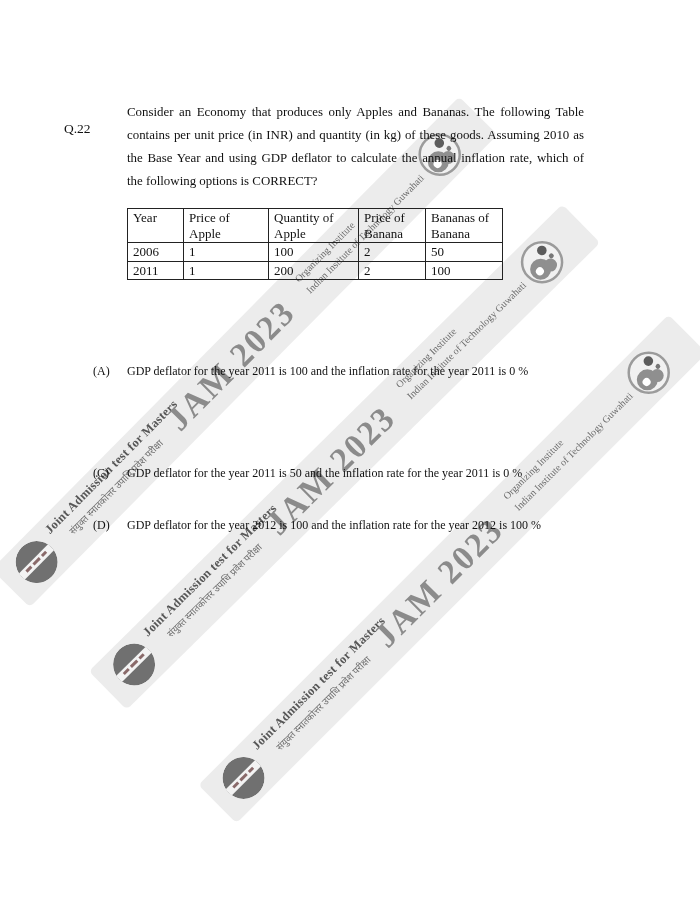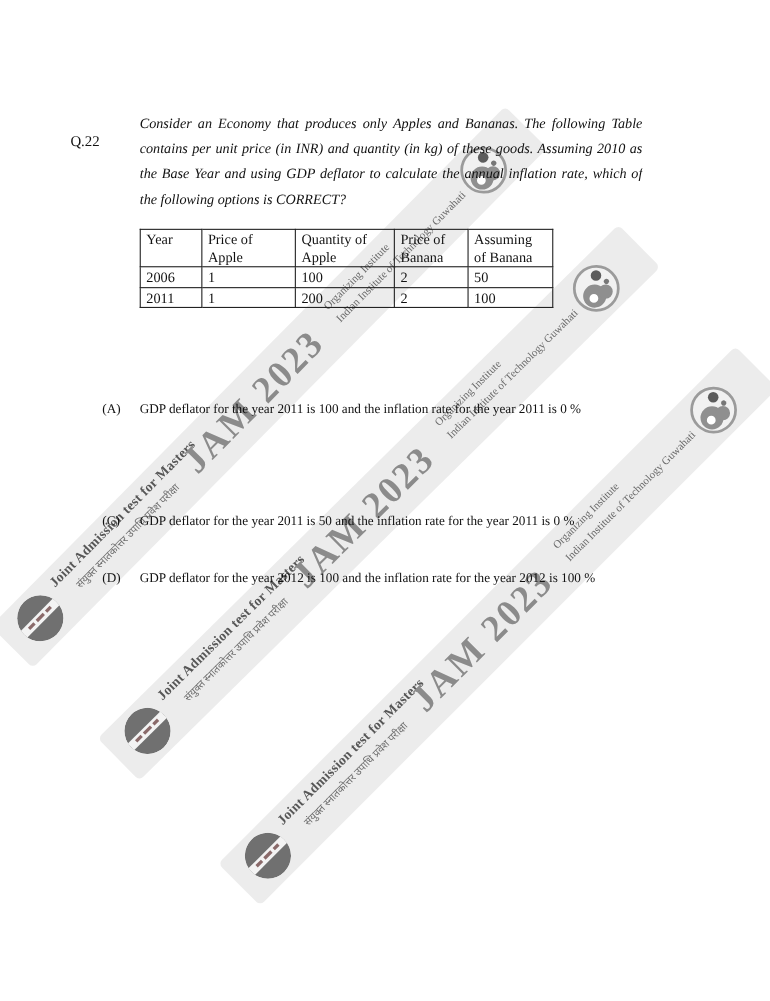--- a/index.html
+++ b/index.html
@@ -34,21 +34,21 @@
   }
   .wm-org1{position:absolute;left:420px;top:8px;white-space:nowrap;font-size:10px;color:#6b6b6b;}
   .wm-org2{position:absolute;left:420px;top:24px;white-space:nowrap;font-size:10px;color:#6b6b6b;}
   .wm-logo{position:absolute;top:5px;width:44px;height:44px;}
   .wm-logo.start{left:15px;}
   .wm-logo.end{left:588px;}
 
   
   .content{position:absolute;inset:0;z-index:1;}
   .qnum{position:absolute;left:64px;top:121px;font-size:13.5px;text-align:right;}
-  .qtext{position:absolute;left:127px;top:101px;width:457px;font-size:12.9px;font-style:italic;}
+  .qtext{position:absolute;left:127px;top:101px;width:457px;font-size:12.9px;}
   .qline{height:23px;line-height:23px;text-align:justify;text-align-last:justify;overflow:hidden;white-space:normal;}
   .qline.last{text-align-last:left;}
 
   table.qtable{
     position:absolute;left:127px;top:208px;border-collapse:collapse;
     font-size:13px;
   }
   .qtable th,.qtable td{
     border:1.5px solid #222;font-weight:normal;text-align:left;vertical-align:top;
     padding:1px 5px;line-height:15.5px;background:transparent;
@@ -168,21 +168,21 @@
       <div class="qline last">the following options is CORRECT?</div>
     </div>
 
     <table class="qtable">
       <tbody>
           <tr>
         <th class="col1">Year</th>
         <th class="col2">Price of Apple</th>
         <th class="col3">Quantity of Apple</th>
         <th class="col4">Price of Banana</th>
-        <th class="col5">Assuming of Banana</th>
+        <th class="col5">Bananas of Banana</th>
       </tr>
       <tr>
         <td>2006</td>
         <td>1</td>
         <td>100</td>
         <td>2</td>
         <td>50</td>
       </tr>
       <tr>
         <td>2011</td>

